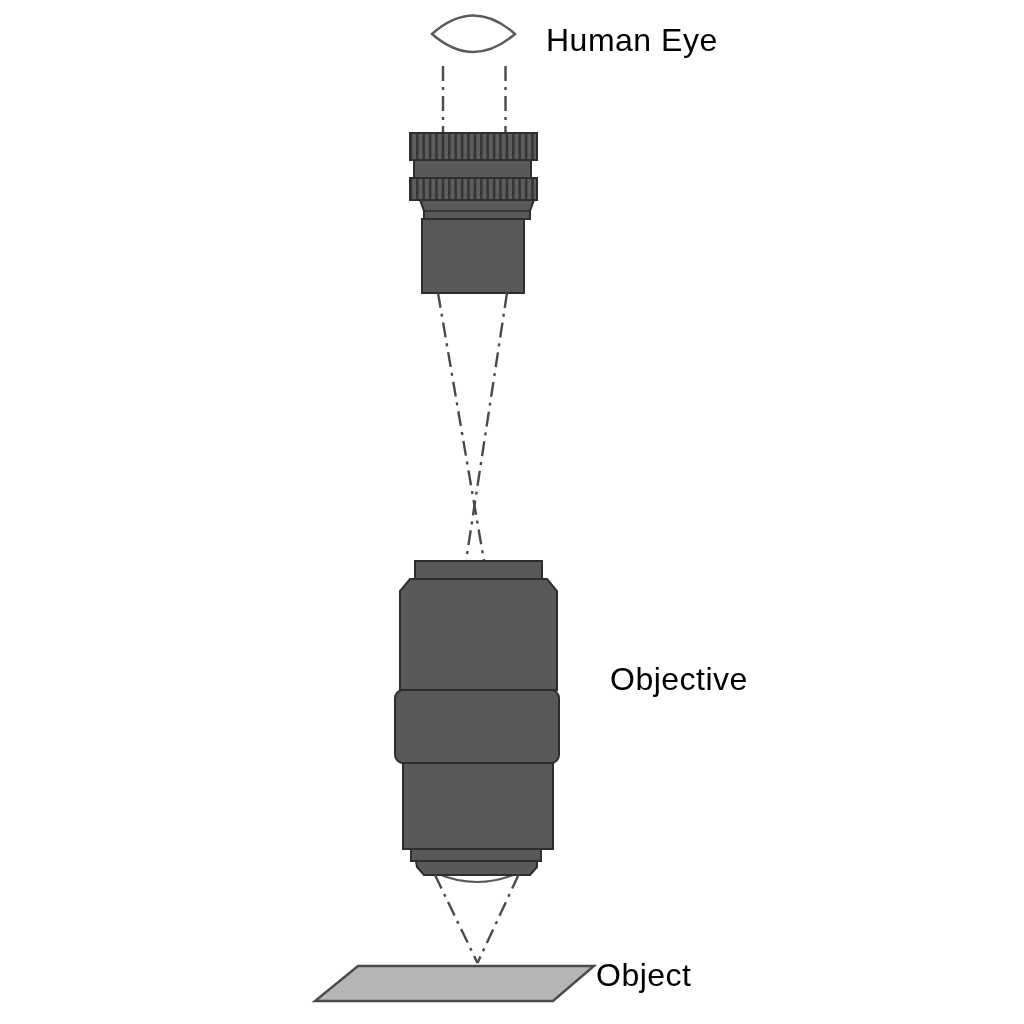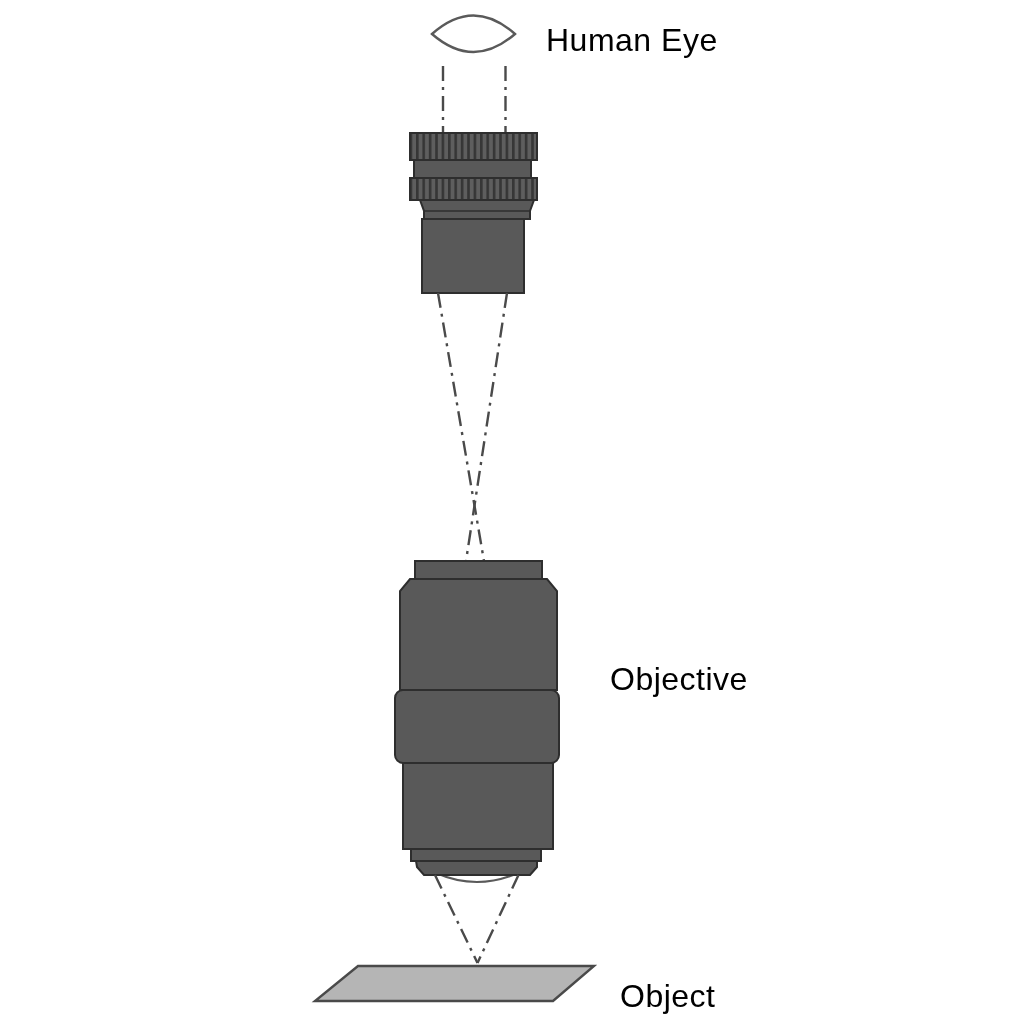--- a/index.html
+++ b/index.html
@@ -64,21 +64,21 @@
     position: absolute;
     font-size: 32px;
     line-height: 1.15;
     color: var(--text, #000000);
     white-space: nowrap;
     letter-spacing: 0.5px;
   }
   .label-human-eye { left: 546px; top: 22px; }
   .label-eyepiece  { left: 547px; top: 179px; }
   .label-objective { left: 574px; top: 661px; margin-left: 36px; }
-  .label-object    { left: 620px; top: 957px; margin-top: 21px; }
+  .label-object    { left: 596px; top: 957px; }
 </style>
 </head>
 <body>
 
 <div class="canvas">
 
   <svg class="diagram-svg" width="1024" height="1024" viewBox="0 0 1024 1024">
     <defs>
       <pattern id="knurlPattern" width="6.4" height="12" patternUnits="userSpaceOnUse">
         <rect width="6.4" height="12" fill="#5e5e5e"></rect>

